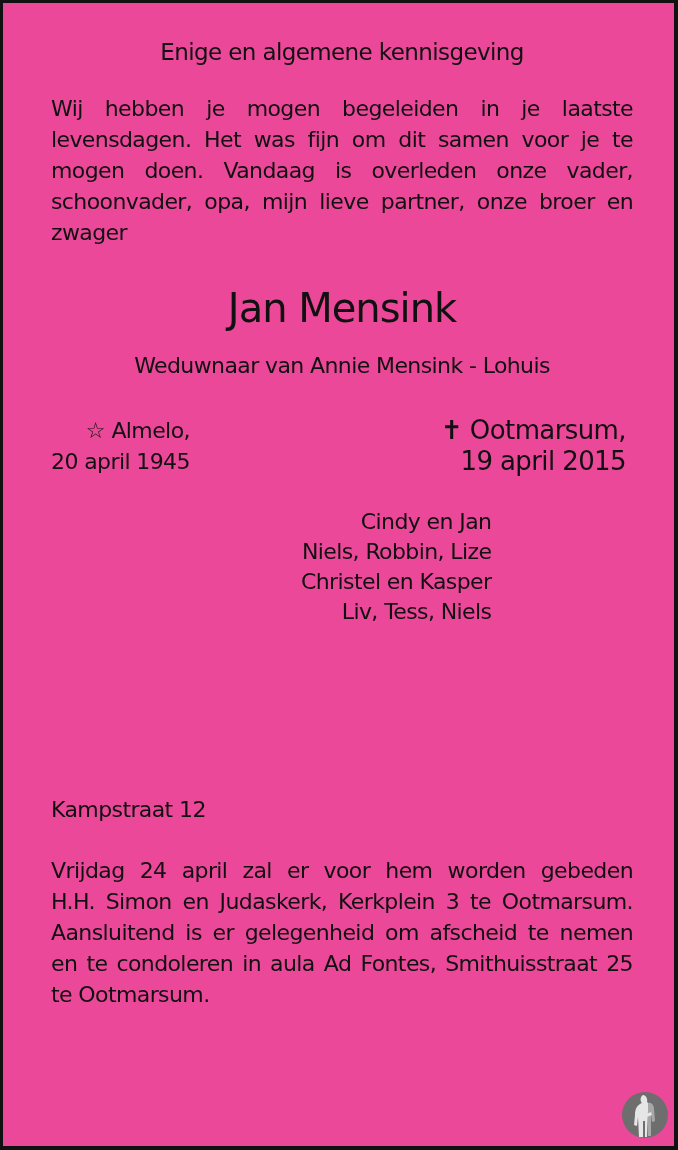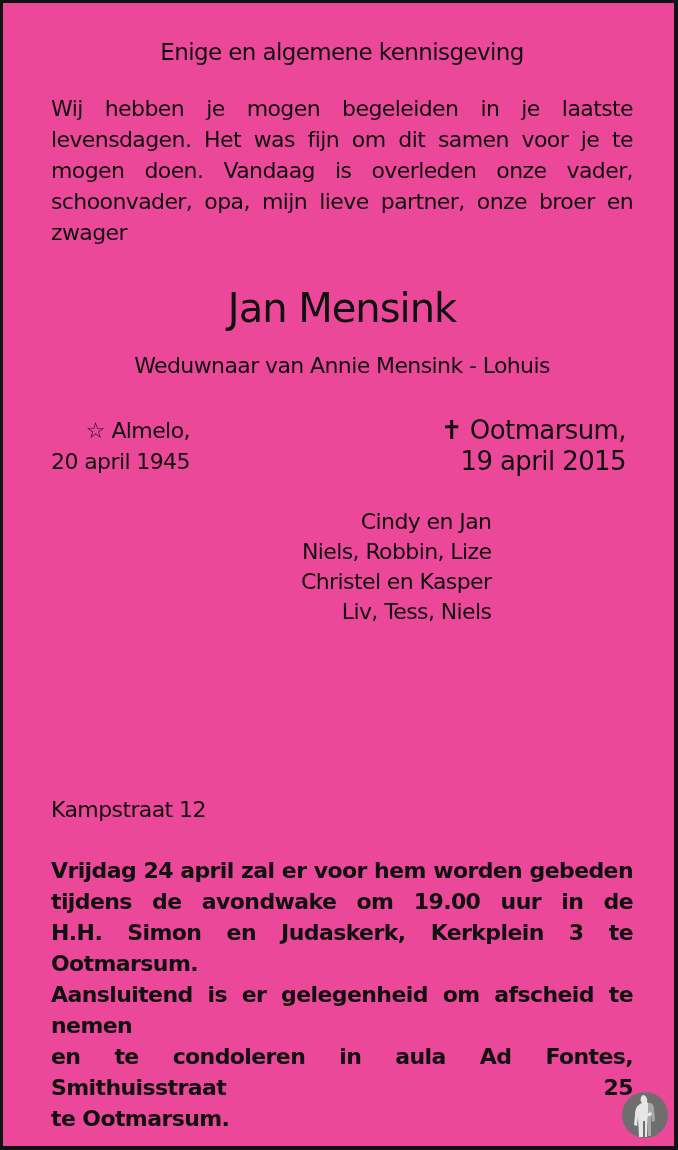--- a/index.html
+++ b/index.html
@@ -69,23 +69,22 @@
     <div class="it">Niels, Robbin, Lize</div>
     <div>Christel en Kasper</div>
     <div class="it">Liv, Tess, Niels</div>
   </div>
 
 
   <div class="t addr">
     <div>Kampstraat 12</div>
   </div>
 
-  <div class="para" style="top:852px;font-weight:bold;">
+  <div class="para" style="top:852px;">
     <span class="line">Vrijdag 24 april zal er voor hem worden gebeden</span>
-    <span class="line">tijdens de avondwake om 19.00 uur in de</span>
     <span class="line">H.H. Simon en Judaskerk, Kerkplein 3 te Ootmarsum.</span>
     <span class="line">Aansluitend is er gelegenheid om afscheid te nemen</span>
     <span class="line">en te condoleren in aula Ad Fontes, Smithuisstraat 25</span>
     <span class="line last">te Ootmarsum.</span>
   </div>
 
 
   <svg class="logo" viewBox="0 0 48 48">
     <circle cx="24" cy="24" r="23" fill="#6e6e6e"></circle>
     <path d="M22 4 C19 6 19 10 21 12 C16 14 14 18 14 24 L13 34 L16 35 L17 26 L18 46 L22 46 L22 30 L24 30 L24 46 L26 46 L27 20 C29 16 28 12 26 11 C27 8 25 4 22 4 Z" fill="#e6e6e6"></path>

